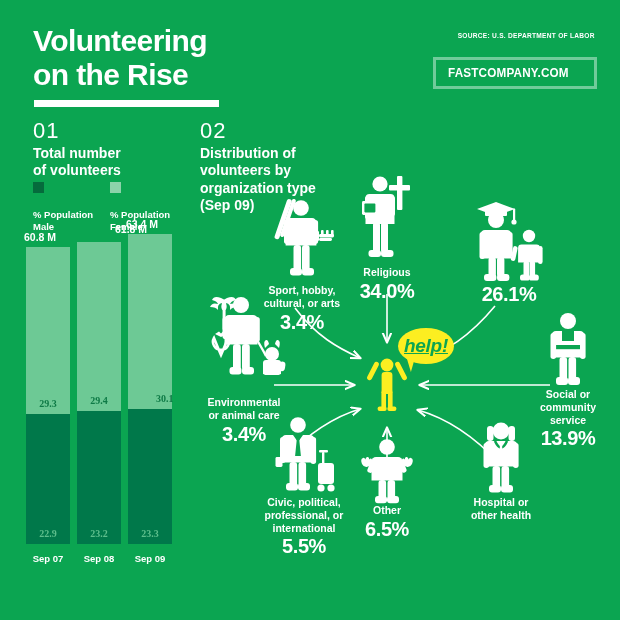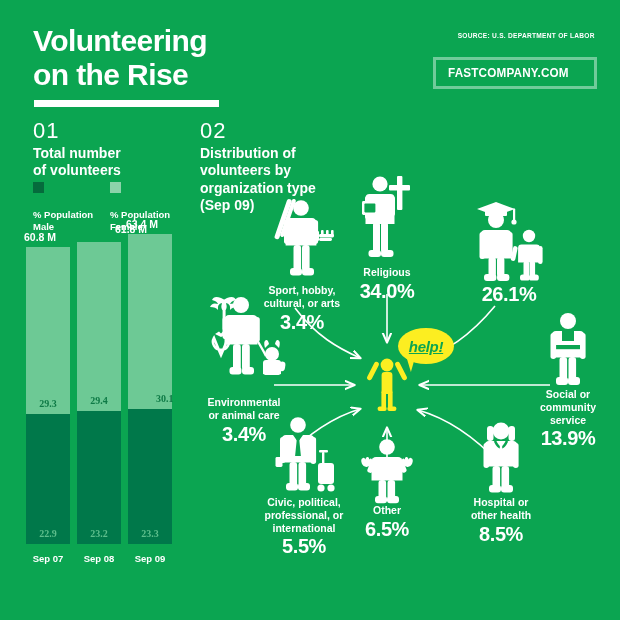--- a/index.html
+++ b/index.html
@@ -77,21 +77,21 @@
   #diagram { position:absolute; left:178px; top:176px; width:436px; height:426px; }
   .node { position:absolute; text-align:center; }
   .node .cap { font-size:10.5px; font-weight:bold; line-height:1.22; white-space:pre-line; }
   .node .pct { font-size:20px; font-weight:bold; line-height:1.18; margin-top:1px; letter-spacing:-0.4px; }
   .figwrap { display:flex; justify-content:center; align-items:flex-end; }
   .helpbubble {
     position:absolute; width:56px; height:36px; border-radius:50%;
     background:#FCEE21; display:flex; align-items:center; justify-content:center;
   }
   .helpbubble span {
-    font-size:15px; font-style:italic; font-weight:bold; color:#0BA551;
+    font-size:19px; font-style:italic; font-weight:bold; color:#0BA551;
     letter-spacing:-0.3px;
     text-decoration:underline;
   }
   .helpbubble:after {
     content:""; position:absolute; left:6px; bottom:-7px;
     border-left:9px solid transparent; border-right:0 solid transparent;
     border-top:14px solid #FCEE21; transform:rotate(16deg);
   }
   svg { overflow:visible; display:block; }
 </style>
@@ -304,21 +304,20 @@
             <rect x="40" y="23" width="5.6" height="25" rx="2.7"></rect>
             <rect x="19.5" y="46" width="7.6" height="22" rx="3"></rect>
             <rect x="28.5" y="46" width="7.6" height="22" rx="3"></rect>
             <rect x="16" y="65" width="12" height="7.6" rx="3"></rect>
             <rect x="28" y="65" width="12" height="7.6" rx="3"></rect>
           </g>
         </svg>
       </div>
       <div class="cap">Hospital or
 other health</div>
-      <div class="pct">8.5%</div>
     </div>
 
     <div class="node" style="left:166px;top:262px;width:86px;">
       <div class="figwrap">
         <svg width="62" height="66" viewBox="0 0 62 66">
           <g fill="#ffffff">
             <circle cx="31" cy="9" r="7.8"></circle>
             <path d="M20,19 h22 a4.5,4.5 0 0 1 4.5,4.5 v19 h-31 v-19 a4.5,4.5 0 0 1 4.5,-4.5 z"></path>
             <rect x="13" y="22" width="5.4" height="13" rx="2.6" transform="rotate(22 15.5 28)"></rect>
             <rect x="43.5" y="22" width="5.4" height="13" rx="2.6" transform="rotate(-22 46 28)"></rect>

